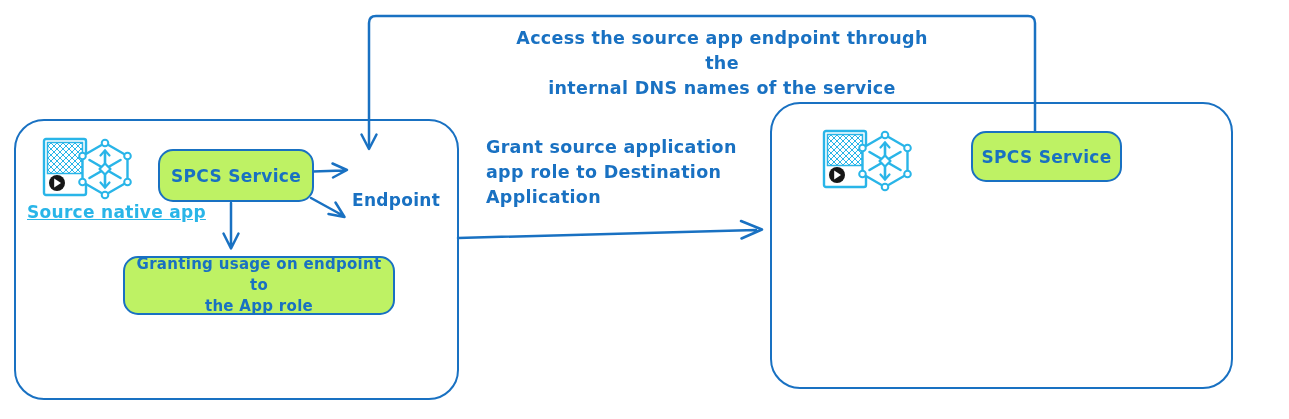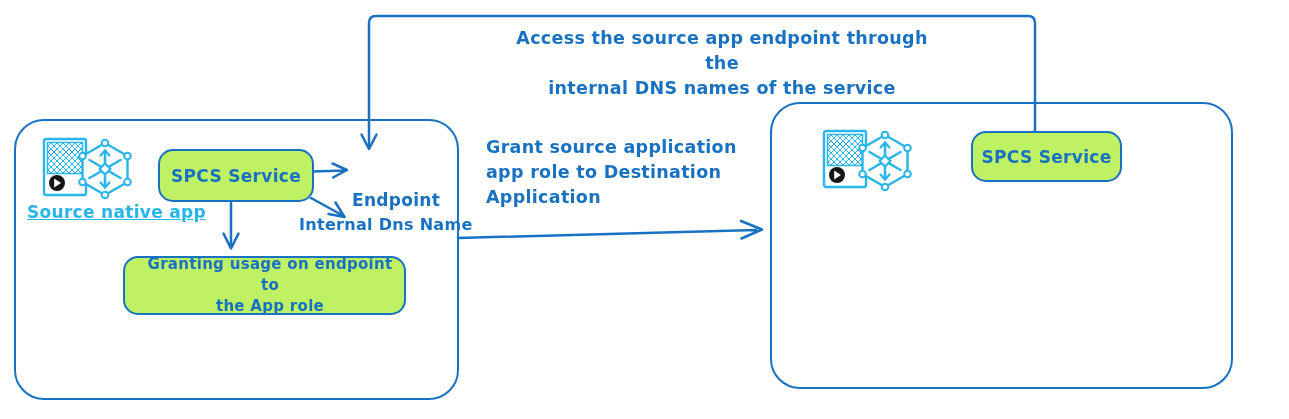--- a/index.html
+++ b/index.html
@@ -112,23 +112,22 @@
   </svg>
 
   <svg class="icon-svg" style="left:42px; top:134px;" width="96" height="68" viewBox="0 0 96 68">
     <use href="#native-app"></use>
   </svg>
   <div class="hand-text accent-text" style="left:27px; top:202px; font-size:17px;">Source native app</div>
 
   <div class="shape-box" style="left:158px; top:149px; width:152px; height:49px; font-size:17px;">SPCS Service</div>
 
   <div class="hand-text" style="left:352px; top:158px; font-size:17px;margin-top:32px;">Endpoint</div>
-  <div class="hand-text" style="left:299px; top:215px; font-size:16px;">Internal Dns Name</div>
 
-  <div class="shape-box" style="left:123px; top:256px; width:268px; height:55px; font-size:15px; line-height:21px;padding-left:11px;">Granting usage on endpoint to
+  <div class="shape-box" style="left:123px; top:256px; width:268px; height:55px; font-size:15px; line-height:21px;">Granting usage on endpoint to
 the App role</div>
 
   <div class="hand-text" style="left:486px; top:135px; width:270px; font-size:17.5px; line-height:25px;">Grant source application
 app role to Destination
 Application</div>
 
   <div class="hand-text" style="left:498px; top:26px; width:448px; text-align:center; font-size:17.5px; line-height:25px;">Access the source app endpoint through the
 internal DNS names of the service</div>
 
   <svg class="icon-svg" style="left:822px; top:126px;" width="96" height="68" viewBox="0 0 96 68">

